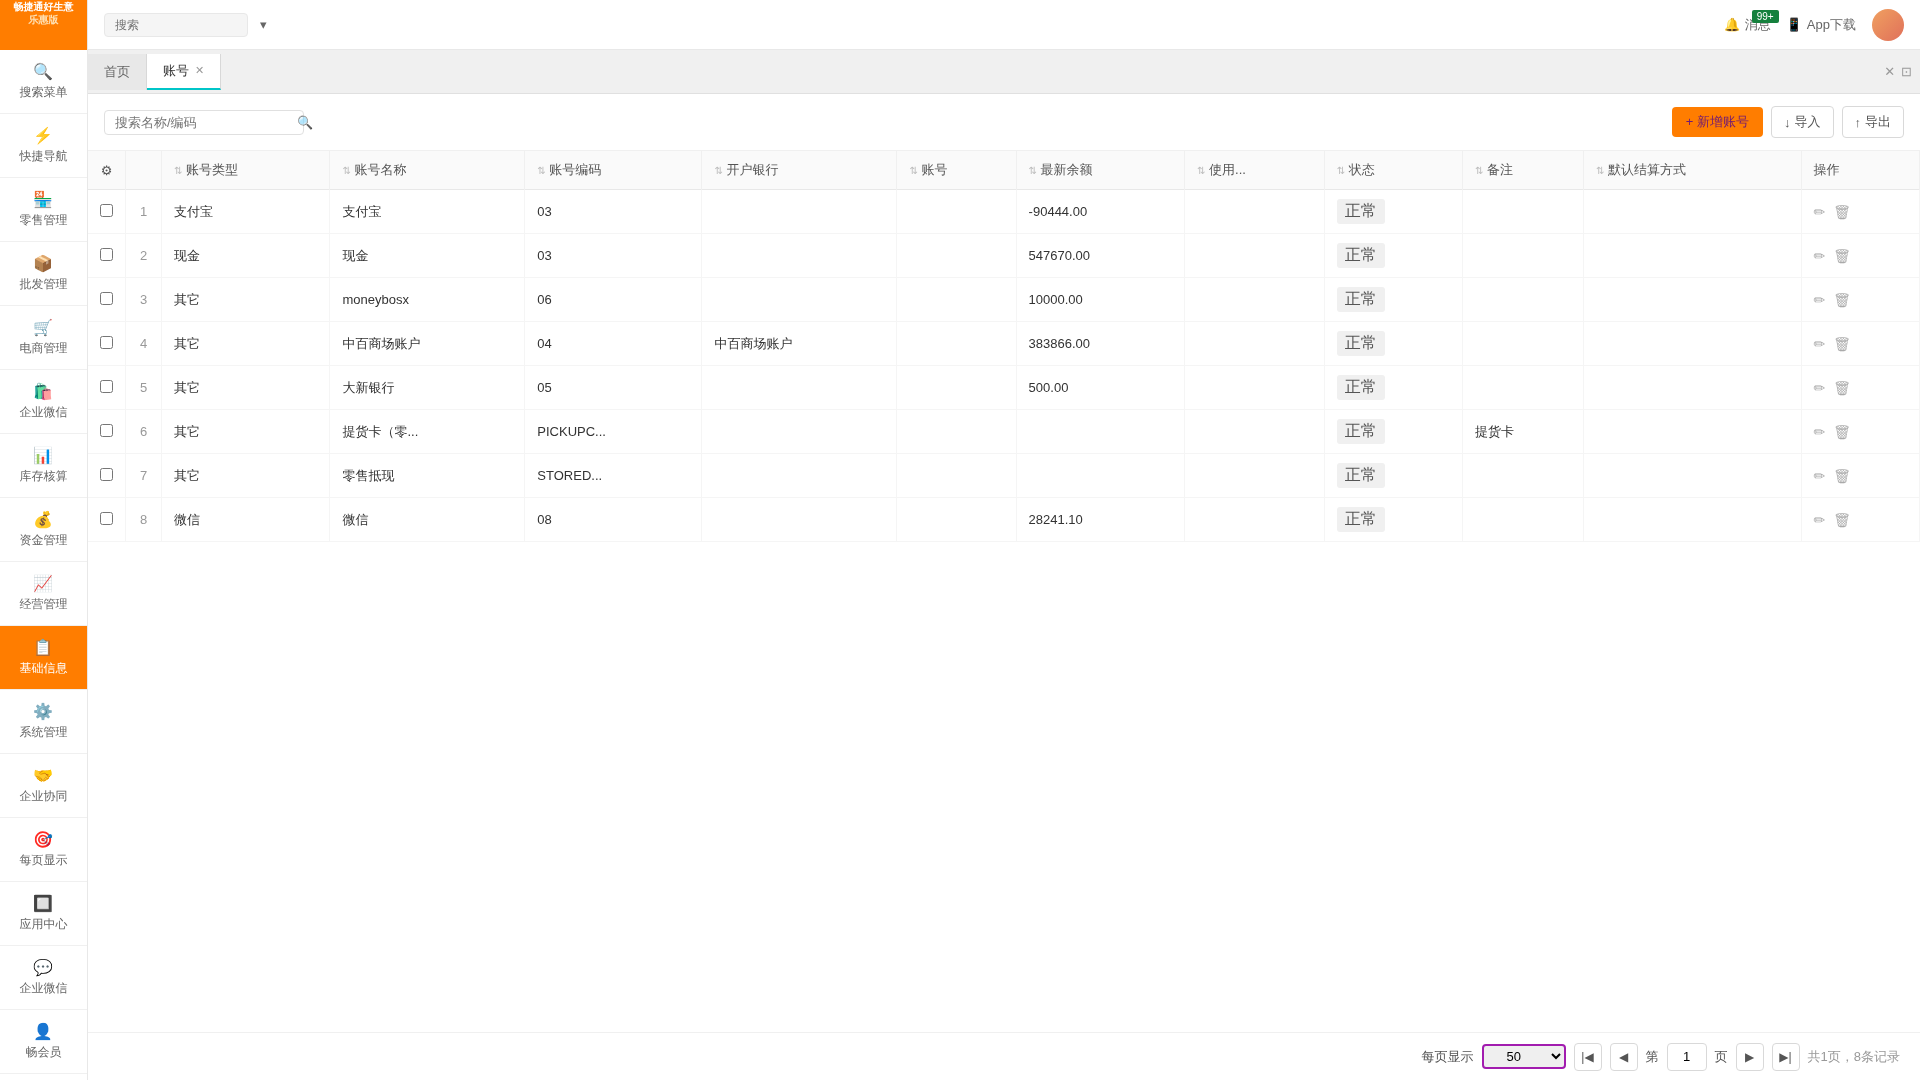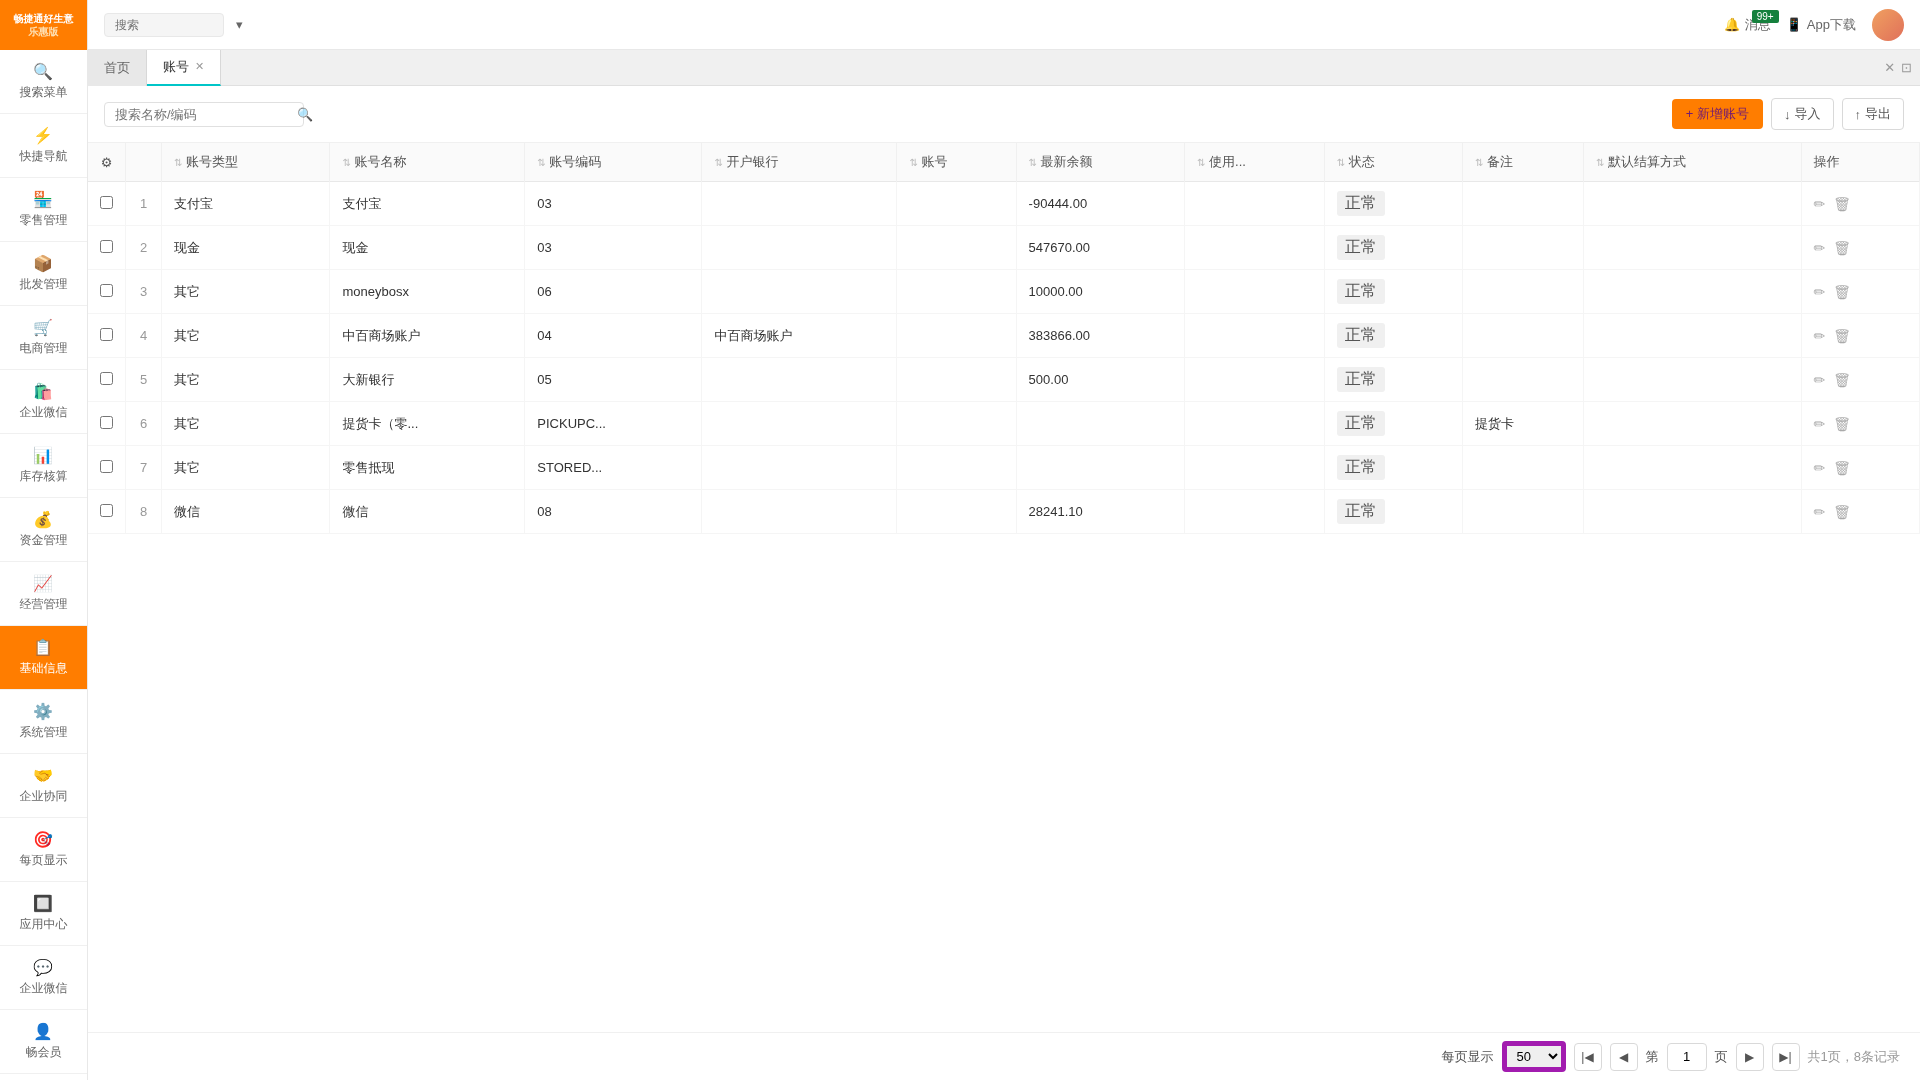--- a/index.html
+++ b/index.html
@@ -11,21 +11,20 @@
       background: #fff;
       display: flex;
       flex-direction: column;
       border-right: 1px solid #e8e8e8;
       flex-shrink: 0;
     }
     .sidebar-logo {
       background: #ff7d00;
       height: 50px;
       display: flex;
-      align-items: center;
       justify-content: center;
       color: white;
       font-size: 12px;
       font-weight: bold;
       flex-shrink: 0;
     }
     .sidebar-logo-text { color: white; font-size: 11px; text-align: center; line-height: 1.3; }
     .sidebar-nav { flex: 1; overflow-y: auto; }
     .sidebar-item {
       display: flex;
@@ -58,32 +57,32 @@
       flex-shrink: 0;
     }
     .topbar-left { display: flex; align-items: center; gap: 12px; }
     .topbar-search {
       background: #f5f5f5;
       border: 1px solid #e8e8e8;
       border-radius: 4px;
       padding: 4px 10px;
       font-size: 12px;
       color: #999;
-      width: 120px;
+      width: 144px;
     }
     .topbar-dropdown { display: flex; align-items: center; gap: 4px; cursor: pointer; color: #666; font-size: 13px; }
     .topbar-right { display: flex; align-items: center; gap: 16px; }
     .topbar-msg { position: relative; cursor: pointer; display: flex; align-items: center; gap: 4px; color: #666; font-size: 13px; }
     .badge { background: #15803d; color: white; font-size: 10px; border-radius: 2px; padding: 1px 5px; position: absolute; top: -6px; right: -8px; }
     .topbar-app { display: flex; align-items: center; gap: 4px; cursor: pointer; color: #666; font-size: 13px; }
     .topbar-avatar { width: 32px; height: 32px; border-radius: 50%; background: #d9d9d9; cursor: pointer; }
 
     
     .tabbar {
-      height: 36px;
+      height: 44px;
       background: #f0f0f0;
       display: flex;
       align-items: center;
       padding: 12px 0;
       flex-shrink: 0;
       border-bottom: 1px solid #e0e0e0;
     }
     .tab {
       height: 36px;
       display: flex;
@@ -203,23 +202,23 @@
       align-items: center;
       justify-content: flex-end;
       padding: 0 20px;
       border-top: 1px solid #f0f0f0;
       gap: 8px;
       font-size: 13px;
       color: #555;
       flex-shrink: 0;
     }
     .page-size-select {
-      border: 5px solid #a21caf;
-      border-radius: 4px;
-      padding: 2px 6px;
+      border: 2px solid #a21caf;
+      border-radius: 4px;
+      padding: 2px 19px;
       font-size: 13px;
       cursor: pointer;
     }
     .page-btn {
       width: 28px;
       height: 28px;
       border: 1px solid #d9d9d9;
       border-radius: 4px;
       background: #fff;
       cursor: pointer;

